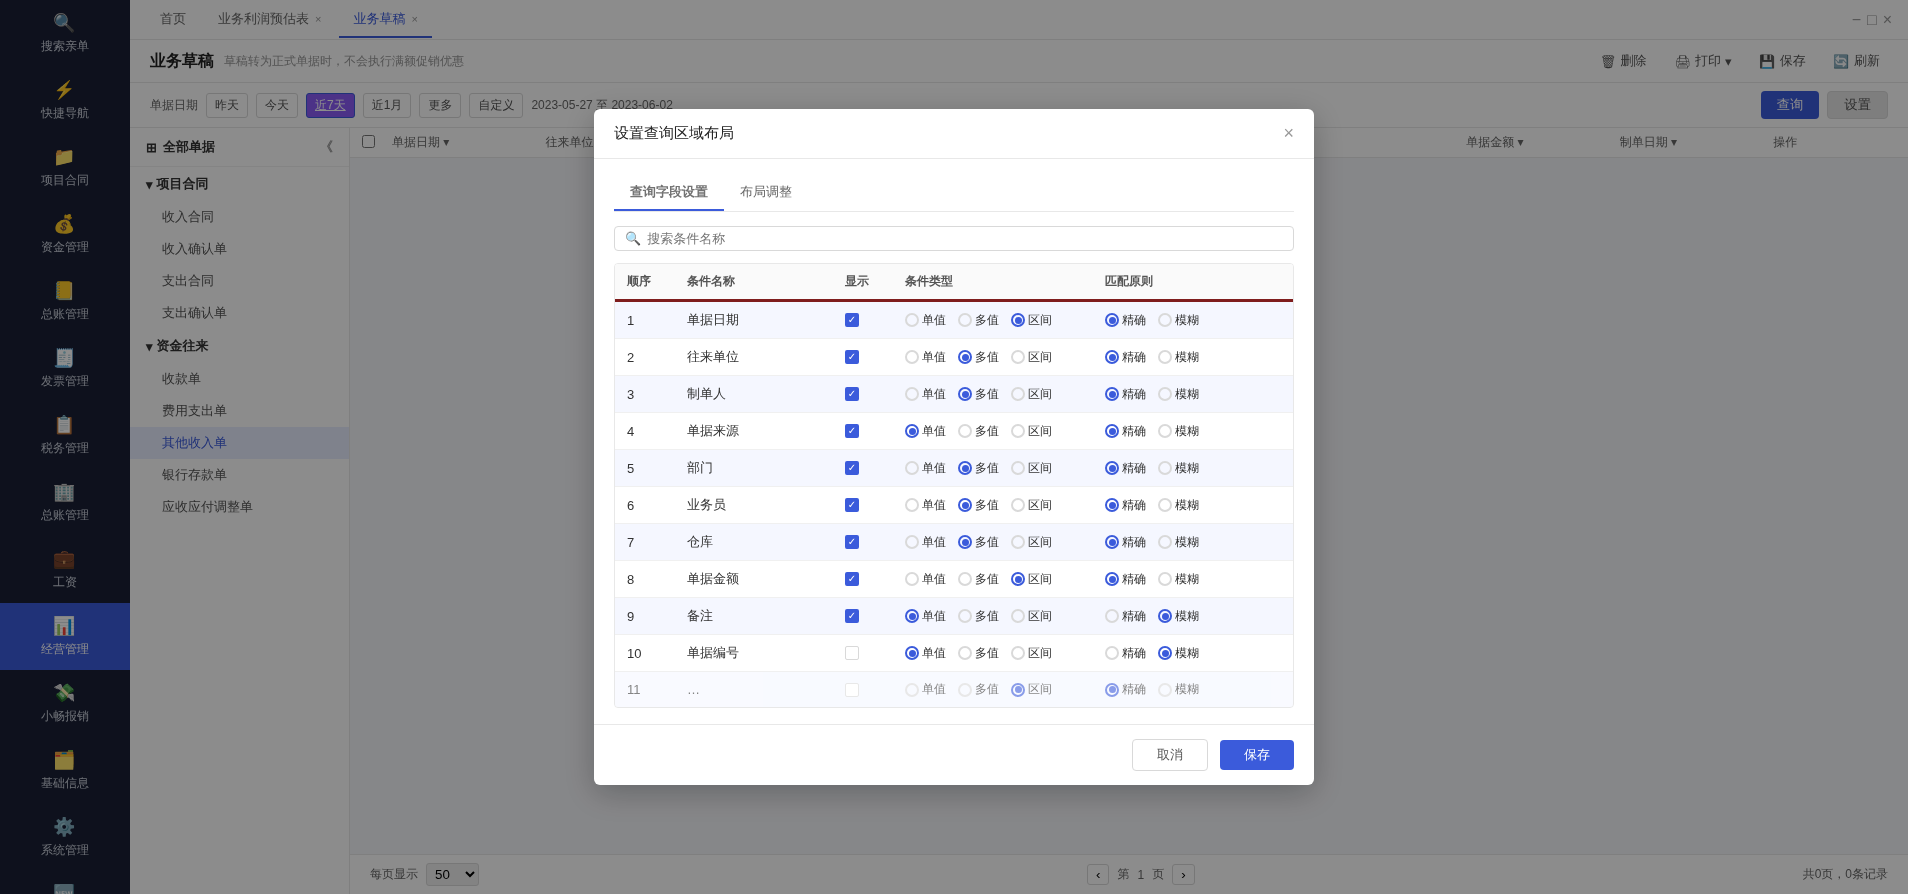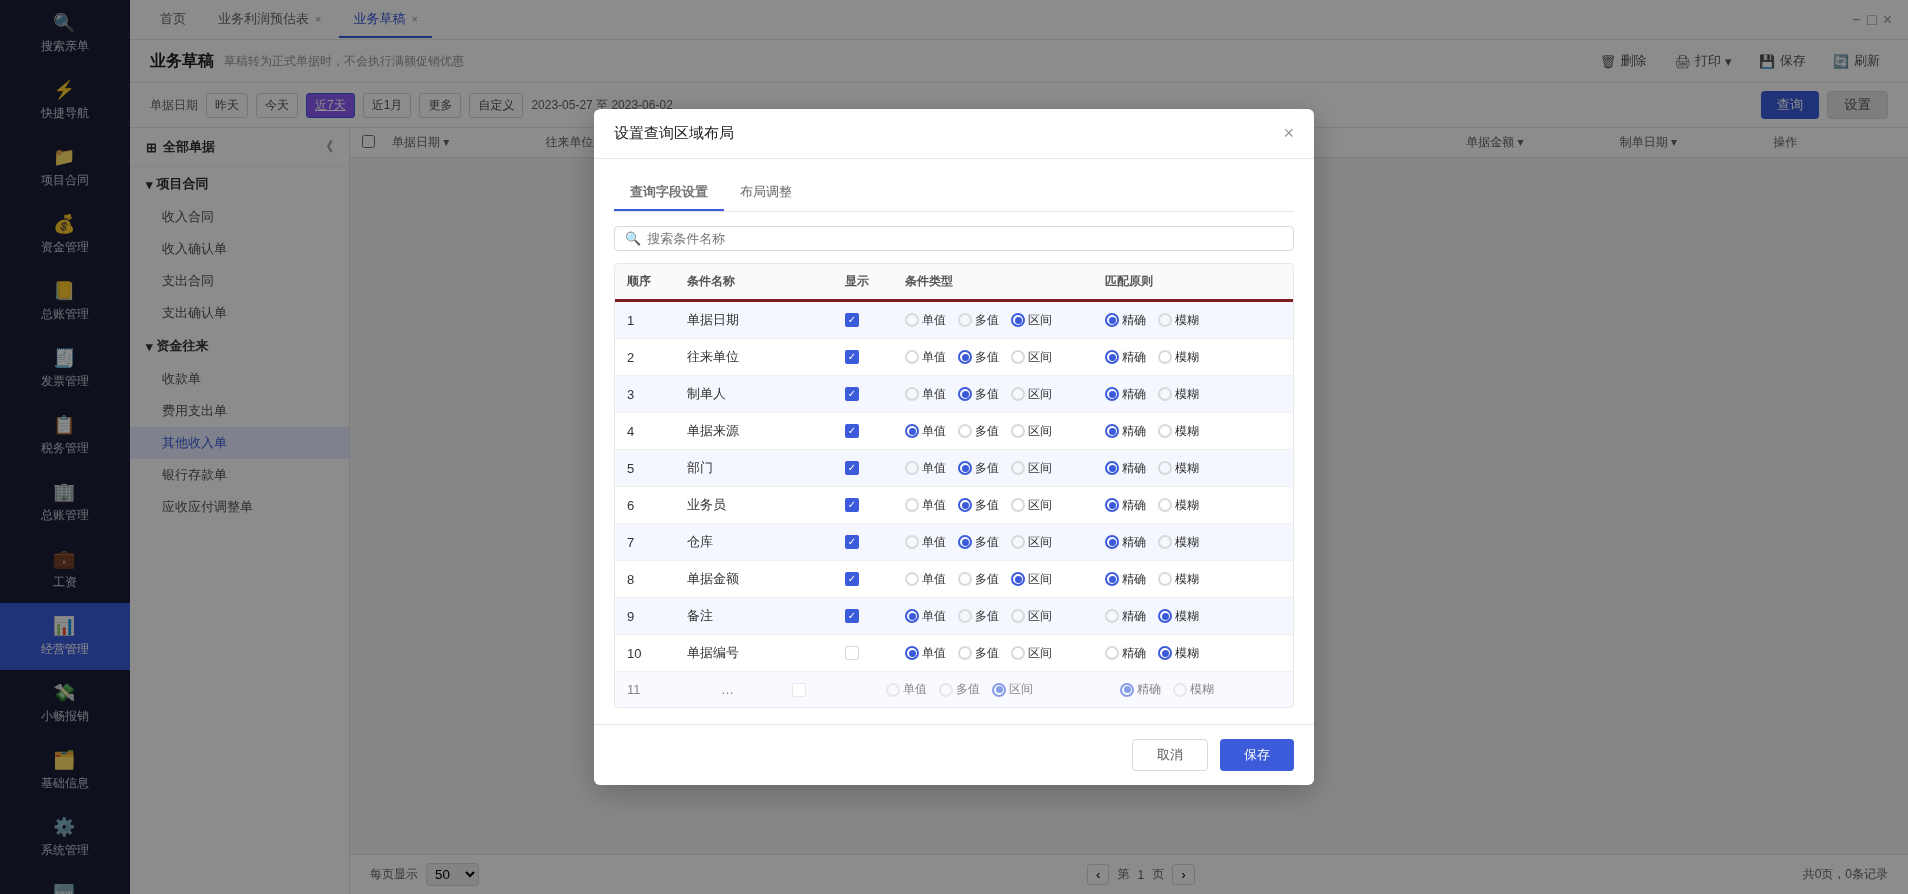--- a/index.html
+++ b/index.html
@@ -64,37 +64,37 @@
     .pagination-bar { background: #fff; border-top: 1px solid #e8e8e8; padding: 8px 20px; display: flex; align-items: center; justify-content: space-between; font-size: 12px; color: #666; }
     .pagination-controls { display: flex; align-items: center; gap: 8px; }
 
     
     .modal-overlay { position: fixed; top: 0; left: 0; right: 0; bottom: 0; background: rgba(0,0,0,0.45); z-index: 1000; display: flex; align-items: center; justify-content: center; }
     .modal { background: #fff; border-radius: 6px; width: 720px; max-height: 680px; display: flex; flex-direction: column; box-shadow: 0 8px 32px rgba(0,0,0,0.25); }
     .modal-header { padding: 14px 20px; border-bottom: 1px solid #e8e8e8; display: flex; align-items: center; justify-content: space-between; }
     .modal-title { font-size: 15px; font-weight: normal; color: #222; }
     .modal-close { cursor: pointer; color: #999; font-size: 18px; }
     .modal-body { flex: 1; overflow: hidden; display: flex; flex-direction: column; padding: 16px 20px; }
-    .modal-footer { padding: 14px 20px; border-top: 1px solid #e8e8e8; display: flex; justify-content: flex-end; gap: 12px; }
+    .modal-footer { padding: 14px 20px; border-top: 1px solid #e8e8e8; display: flex; justify-content: flex-end; gap: 12px; align-items: center; }
 
     
     .modal-tabs { display: flex; gap: 0; border-bottom: 1px solid #e8e8e8; margin-bottom: 14px; }
     .modal-tab { padding: 8px 16px; cursor: pointer; font-size: 13px; color: #666; border-bottom: 2px solid transparent; }
     .modal-tab.active { color: #737373; border-bottom: 2px solid #3b5bdb; font-weight: bold; }
 
     
     .modal-search { display: flex; align-items: center; border: 1px solid #d9d9d9; border-radius: 4px; padding: 4px 10px; margin-bottom: 12px; gap: 6px; width: 100%; }
     .modal-search input { border: none; outline: none; font-size: 13px; flex: 1; color: #999; }
 
     
     .settings-table { flex: 1; overflow-y: auto; border: 1px solid #e8e8e8; border-radius: 4px; }
     .settings-table-header { display: grid; grid-template-columns: 60px 1fr 60px 200px 200px; background: #fafafa; border-bottom: 3px solid #7f1d1d; font-weight: bold; font-size: 12px; color: #555; }
     .settings-table-header > div, .settings-row > div { padding: 9px 12px; display: flex; align-items: center; }
     .settings-row { display: grid; grid-template-columns: 60px 1fr 60px 200px 200px; border-bottom: 1px solid #f0f0f0; font-size: 13px; }
-    .settings-row:last-child { border-bottom: none; gap: 34px; }
+    .settings-row:last-child { border-bottom: none; }
     .settings-row.striped { background: #f5f7ff; }
 
     
     .radio-group { display: flex; align-items: center; gap: 12px; }
     .radio-item { display: flex; align-items: center; gap: 3px; cursor: pointer; font-size: 12px; }
     .radio-circle { width: 14px; height: 14px; border-radius: 50%; border: 2px solid #d9d9d9; display: flex; align-items: center; justify-content: center; }
     .radio-circle.checked { border-color: #3b5bdb; }
     .radio-circle.checked::after { content: ''; width: 7px; height: 7px; background: #3b5bdb; border-radius: 50%; }
 
     

